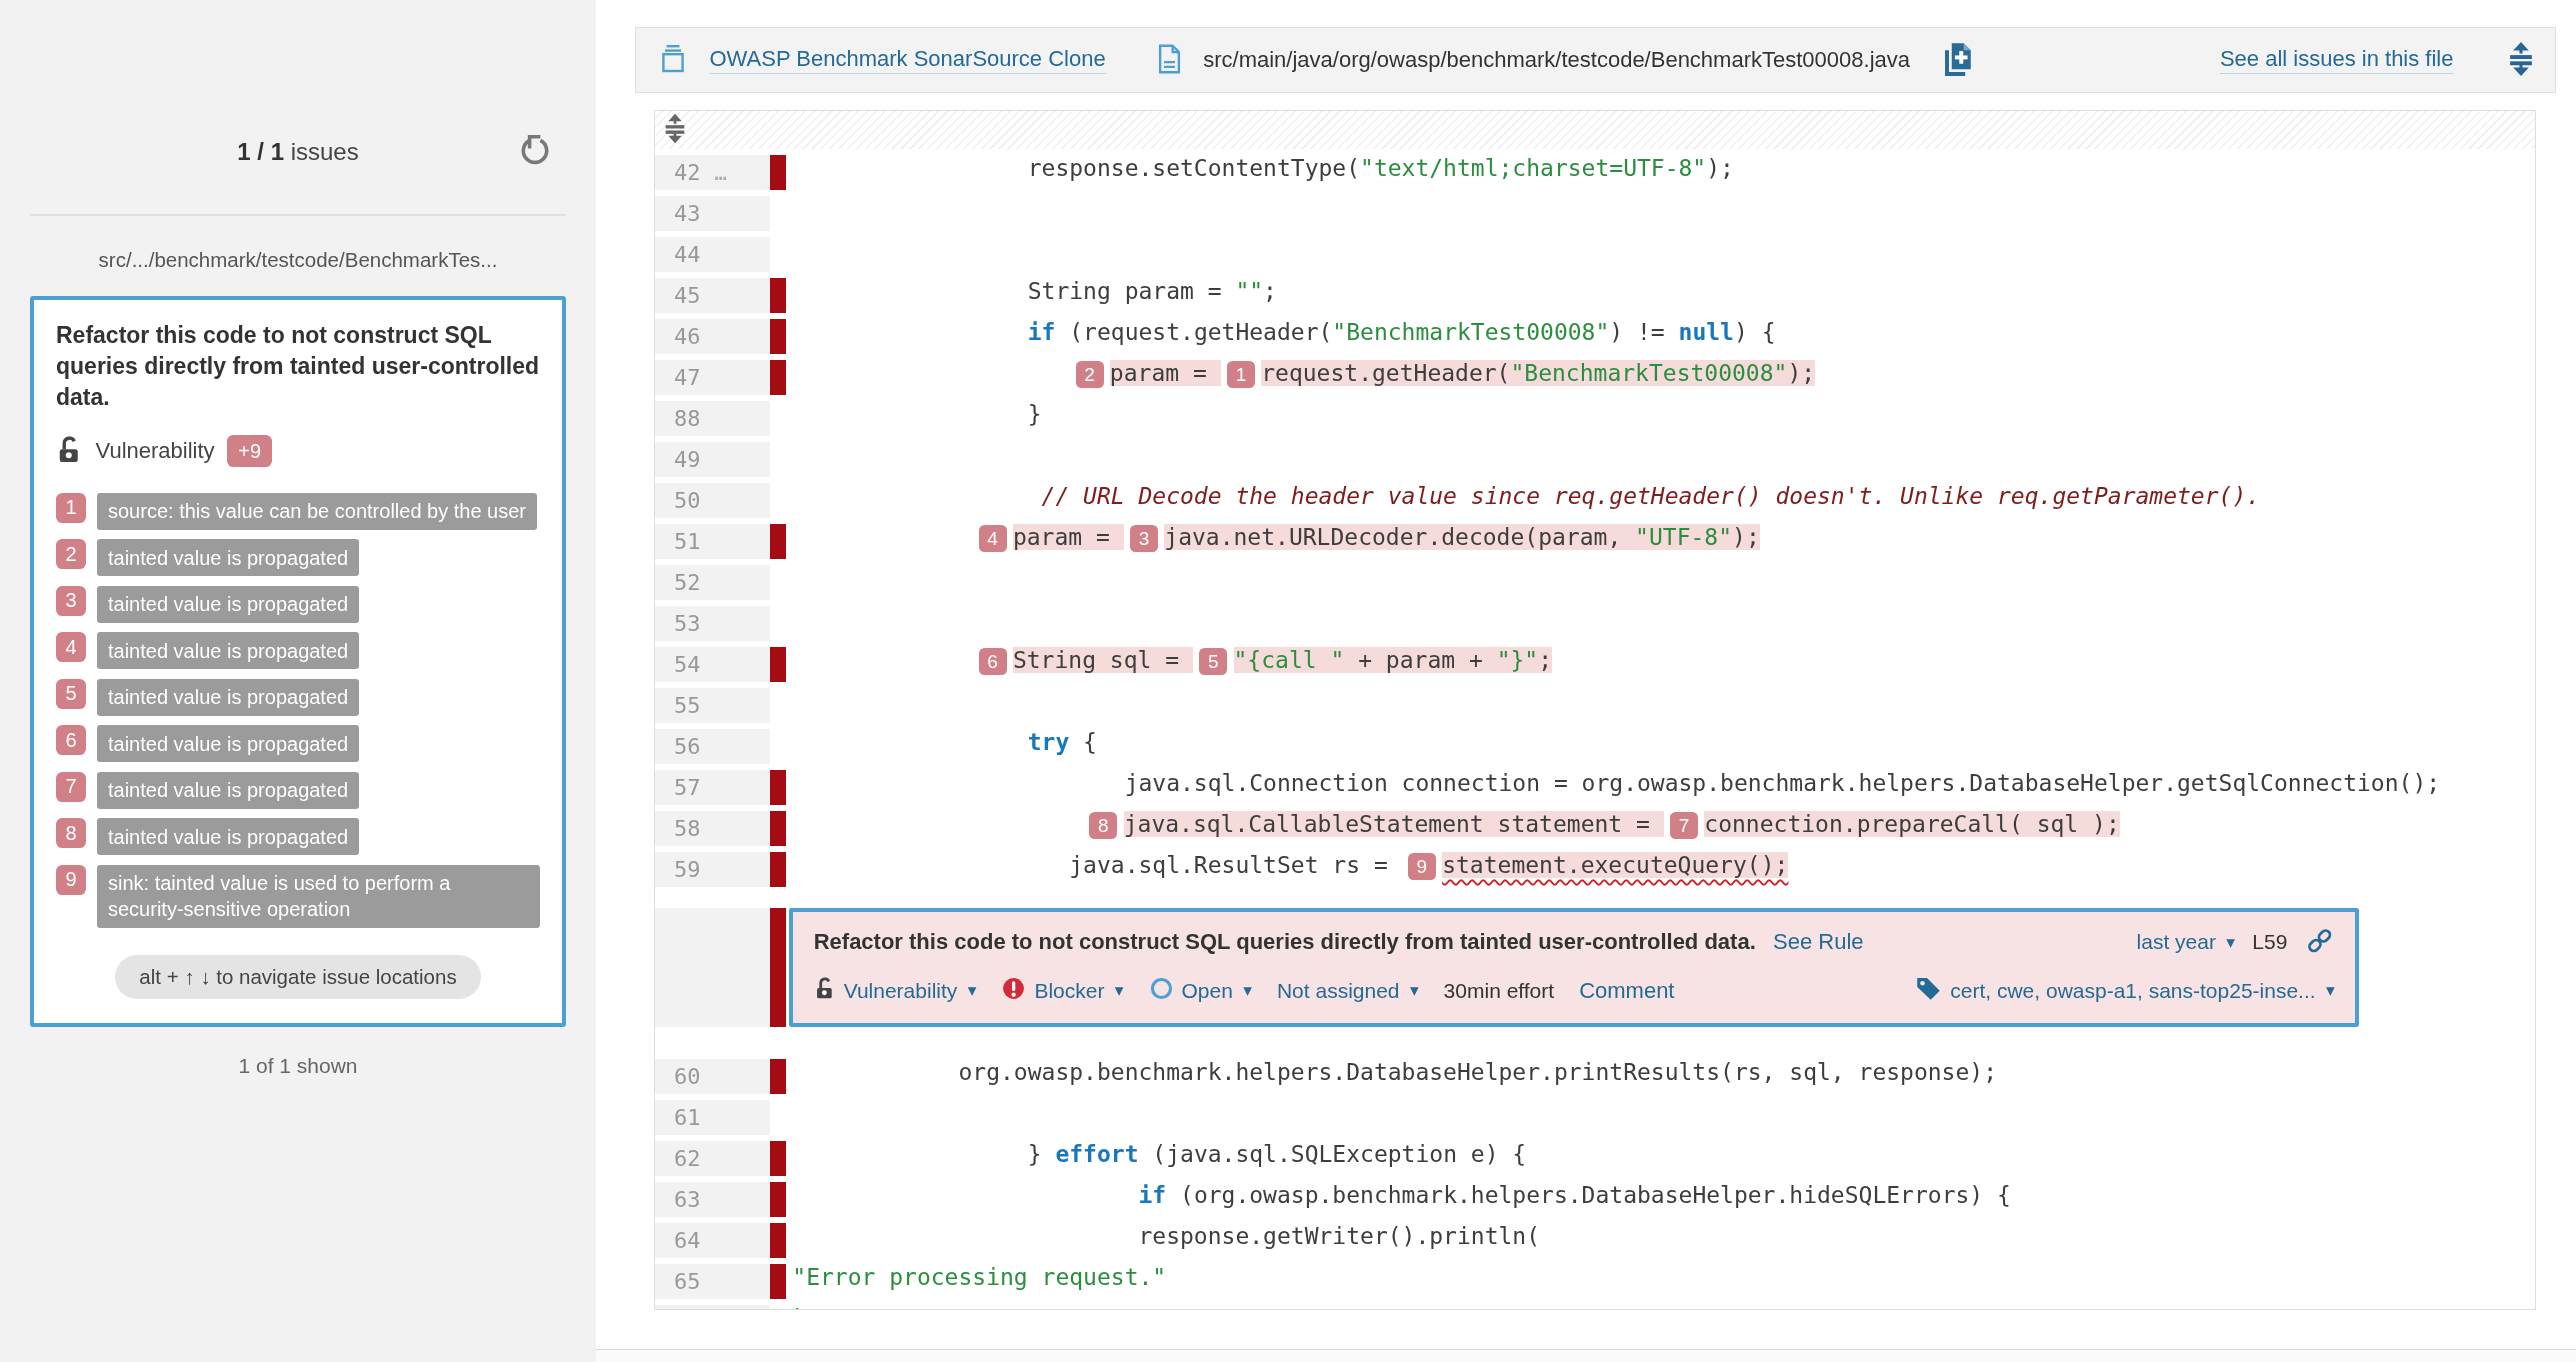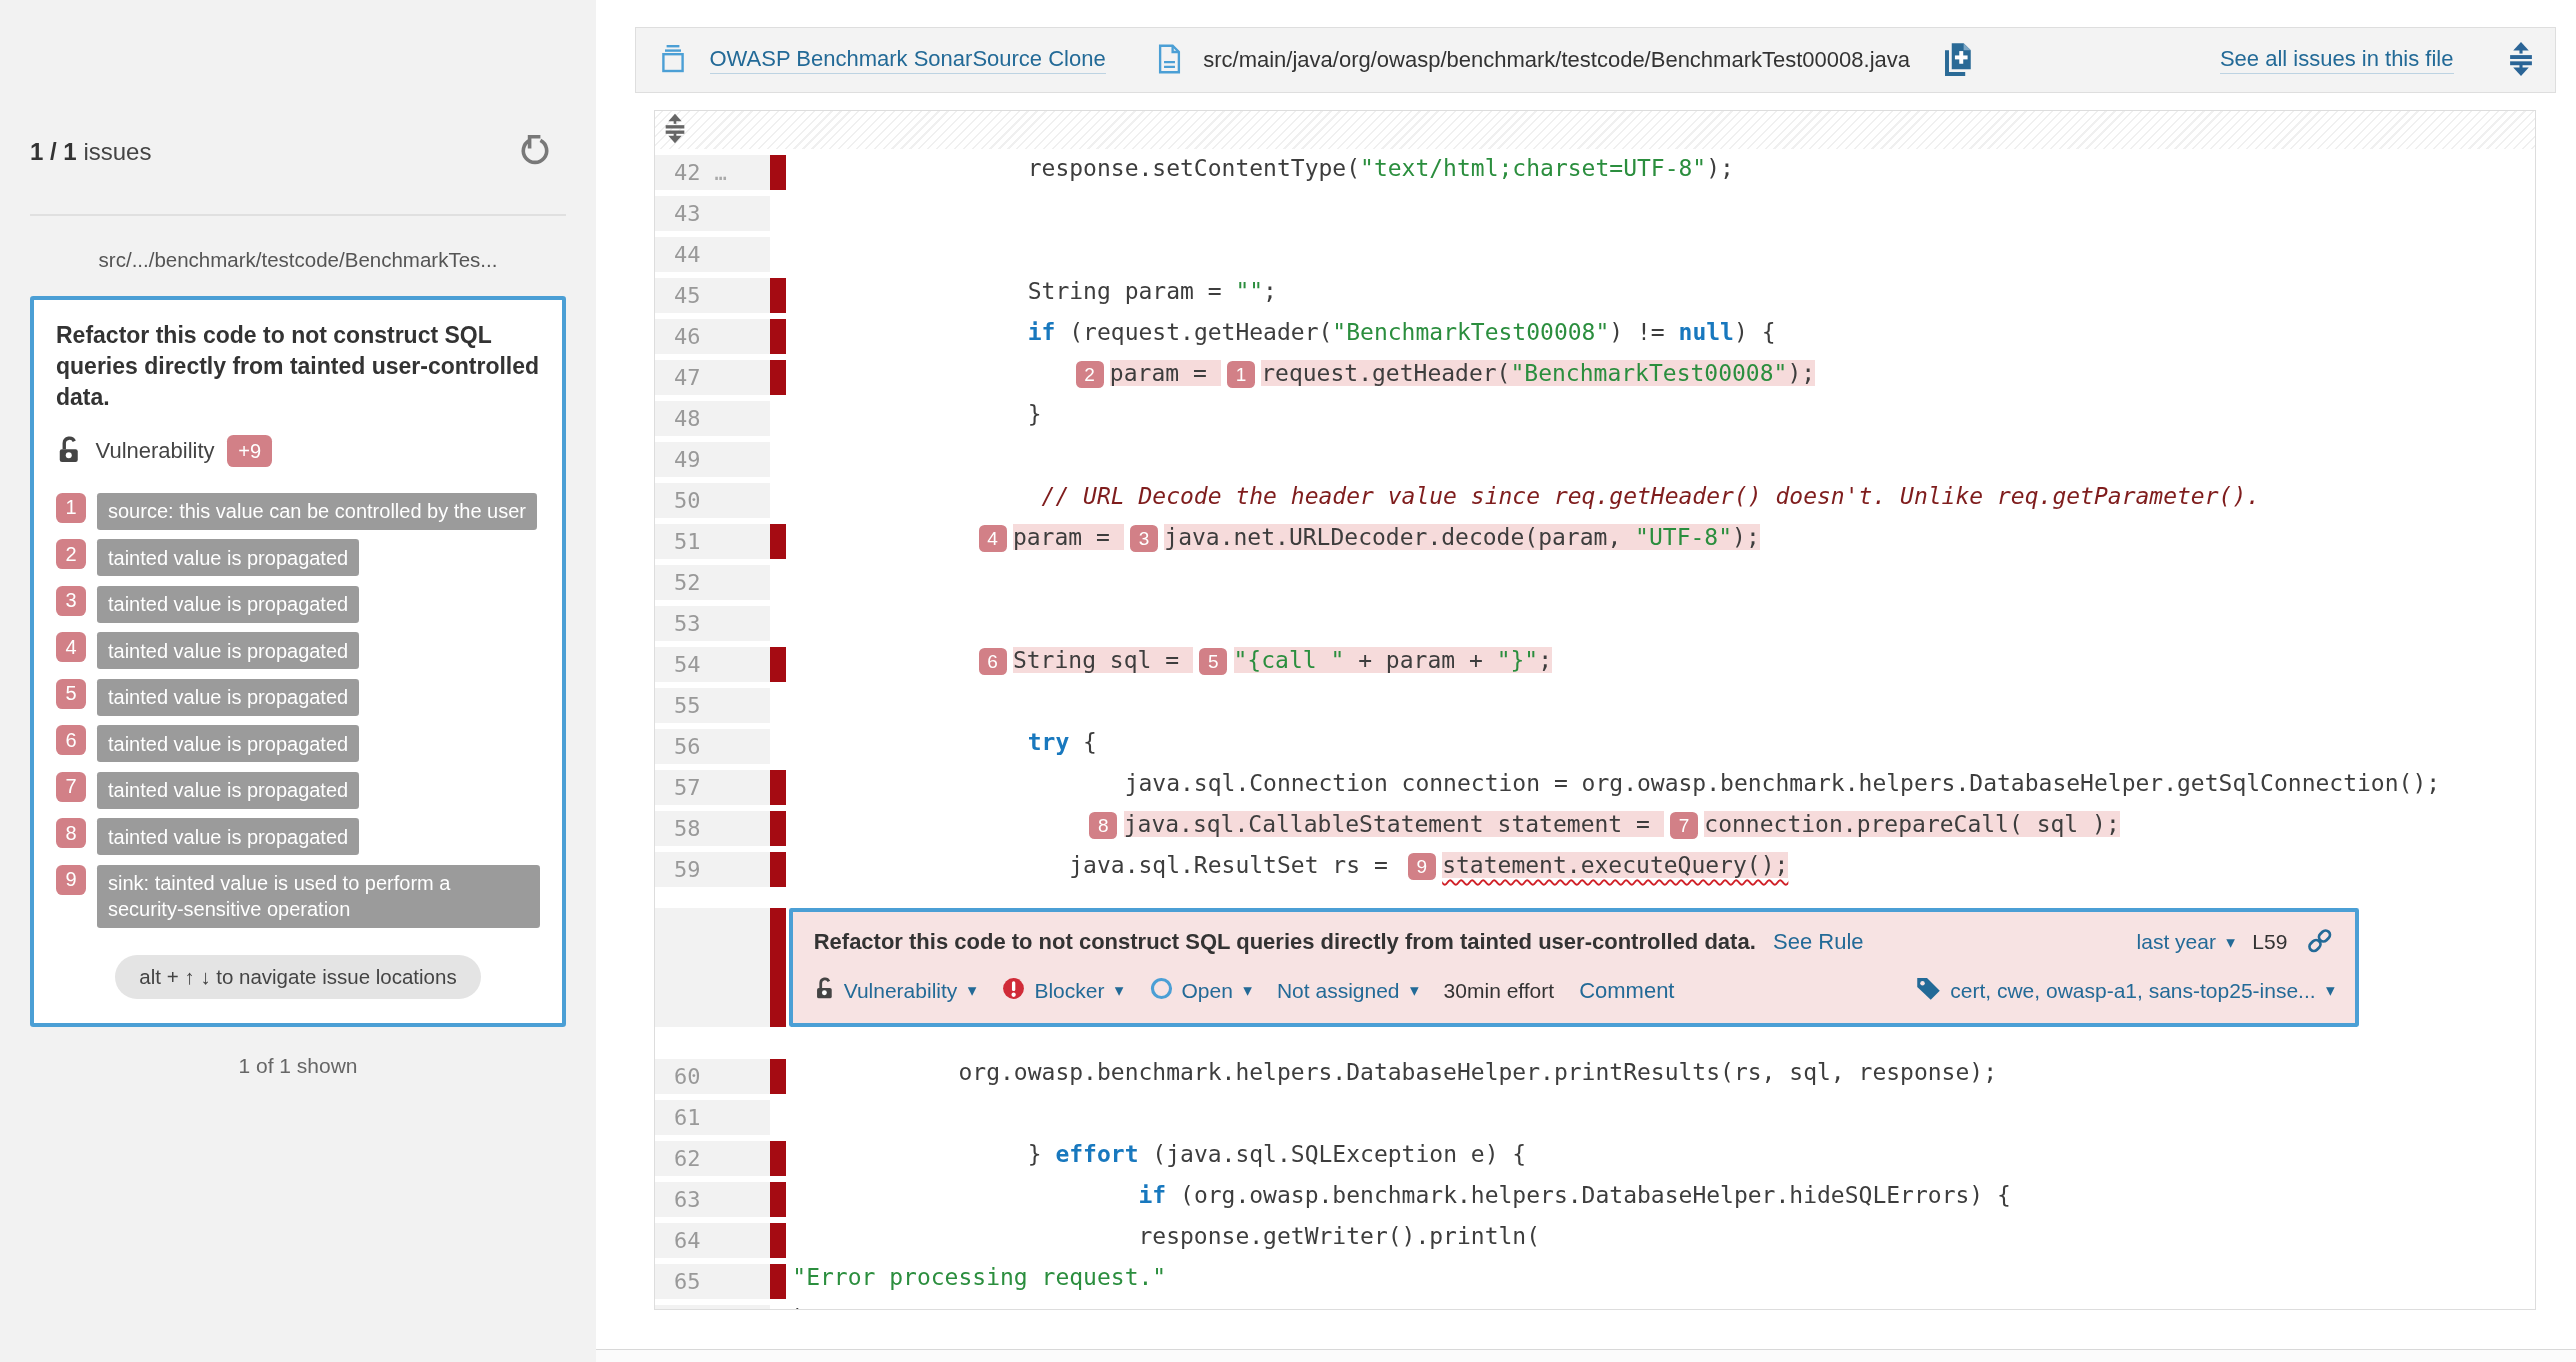--- a/index.html
+++ b/index.html
@@ -4,21 +4,21 @@
 <style>
   * { box-sizing: border-box; }
   html,body { margin:0; padding:0; }
   body {
     width:2576px; height:1362px; overflow:hidden; position:relative;
     background:#ffffff; font-family:"Liberation Sans", sans-serif;
   }
   
   .sidebar { position:absolute; left:0; top:0; width:596px; height:1362px; background:#f2f2f2; }
   .sidebar-inner { padding:132px 30px 0 30px; }
-  .issues-row { position:relative; height:47px; text-align:left; }
+  .issues-row { position:relative; height:47px; text-align:center; }
   .issues-count { font-size:24px; color:#444; padding-top:6.3px; }
   .issues-count b { color:#333; }
   .reload-btn { position:absolute; right:12.6px; top:1.6px; background:none; border:none; padding:0; cursor:pointer; }
   .divider { height:1.6px; background:#e0e0e0; margin-top:35px; }
   .sidebar-path { margin-top:32px; text-align:center; font-size:20.5px; color:#555; white-space:nowrap; }
   .issue-card { margin-top:24px; background:#fff; border:4px solid #4b9fd5; border-radius:3.2px; padding:20.5px 22px 24px 22px; cursor:pointer; }
   .issue-title { font-size:23px; line-height:31px; font-weight:bold; color:#333; }
   .type-row { margin-top:20.5px; display:flex; align-items:center; gap:12.6px; }
   .type-label { font-size:22px; color:#444; }
   .plus-badge { background:#d28087; color:#fff; font-size:20px; padding:4.7px 11px; border-radius:6.3px; }
@@ -242,21 +242,21 @@
         <div class="gut">46</div>
         <div class="gbar on"></div>
         <div class="ctext"><span>                 </span><span class="kw">if</span><span> (request.getHeader(</span><span class="str">"BenchmarkTest00008"</span><span>) != </span><span class="kw">null</span><span>) {</span></div>
       </div>
       <div class="crow">
         <div class="gut">47</div>
         <div class="gbar on"></div>
         <div class="ctext"><span>                    </span><span class="cbadge">2</span><span class="hl">param = </span><span class="cbadge">1</span><span class="hl">request.getHeader(</span><span class="hl str">"BenchmarkTest00008"</span><span class="hl">);</span></div>
       </div>
       <div class="crow">
-        <div class="gut">48</div>
+        <div class="gut">88</div>
         <div class="gbar"></div>
         <div class="ctext"><span>                 }</span></div>
       </div>
       <div class="crow">
         <div class="gut">49</div>
         <div class="gbar"></div>
         <div class="ctext"></div>
       </div>
       <div class="crow">
         <div class="gut">50</div>

